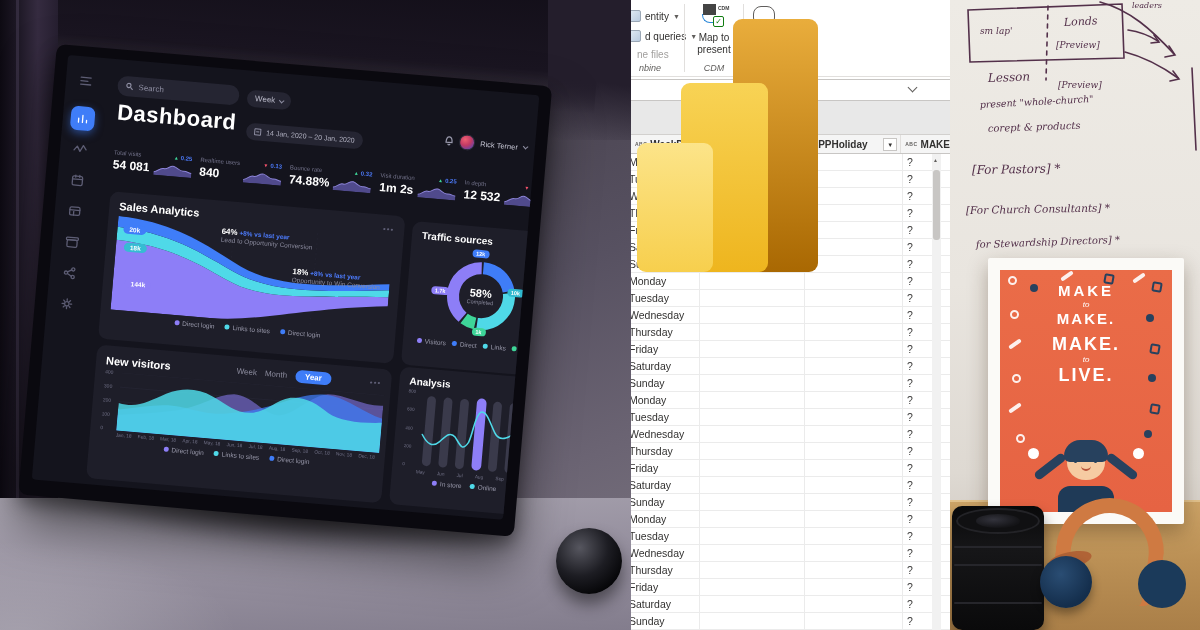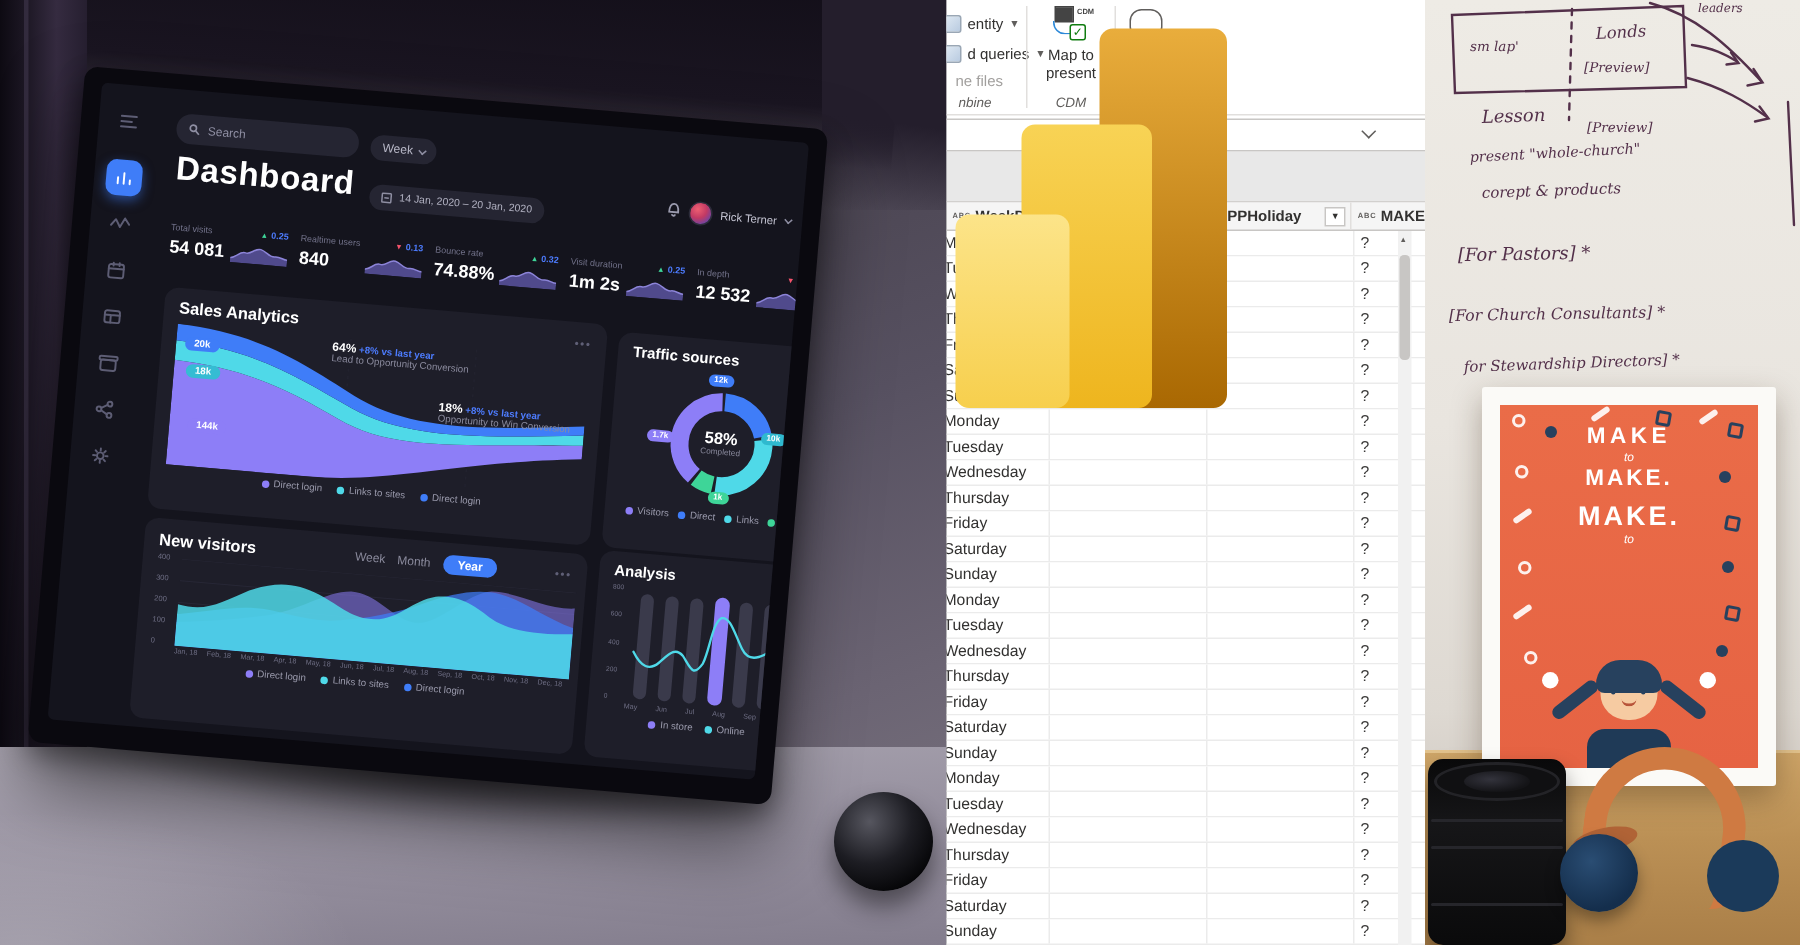--- a/index.html
+++ b/index.html
@@ -858,20 +858,21 @@
             <div class="p-icon s0" style="left: 16px; top: 164px;"></div>
             <div class="p-icon s1" style="left: 144px; top: 160px;"></div>
             <div class="p-icon s2" style="left: 60px; top: 4px;"></div>
             <div class="p-icon s3" style="left: 104px; top: 4px;"></div>
           </div>
         <div class="po-text po-l1">MAKE</div>
         <div class="po-text po-l2">to</div>
         <div class="po-text po-l3">MAKE.</div>
         <div class="po-text po-l4">MAKE.</div>
         <div class="po-text po-l5">to</div>
+        <div class="po-text po-l6">LIVE.</div>
         <div class="boy">
           <div class="arm l"></div>
             <div class="arm r"></div>
           <div class="hand l"></div>
             <div class="hand r"></div>
           <div class="body"></div>
           <div class="head"></div>
             <div class="hair"></div>
           <div class="eye l"></div>
             <div class="eye r"></div>

